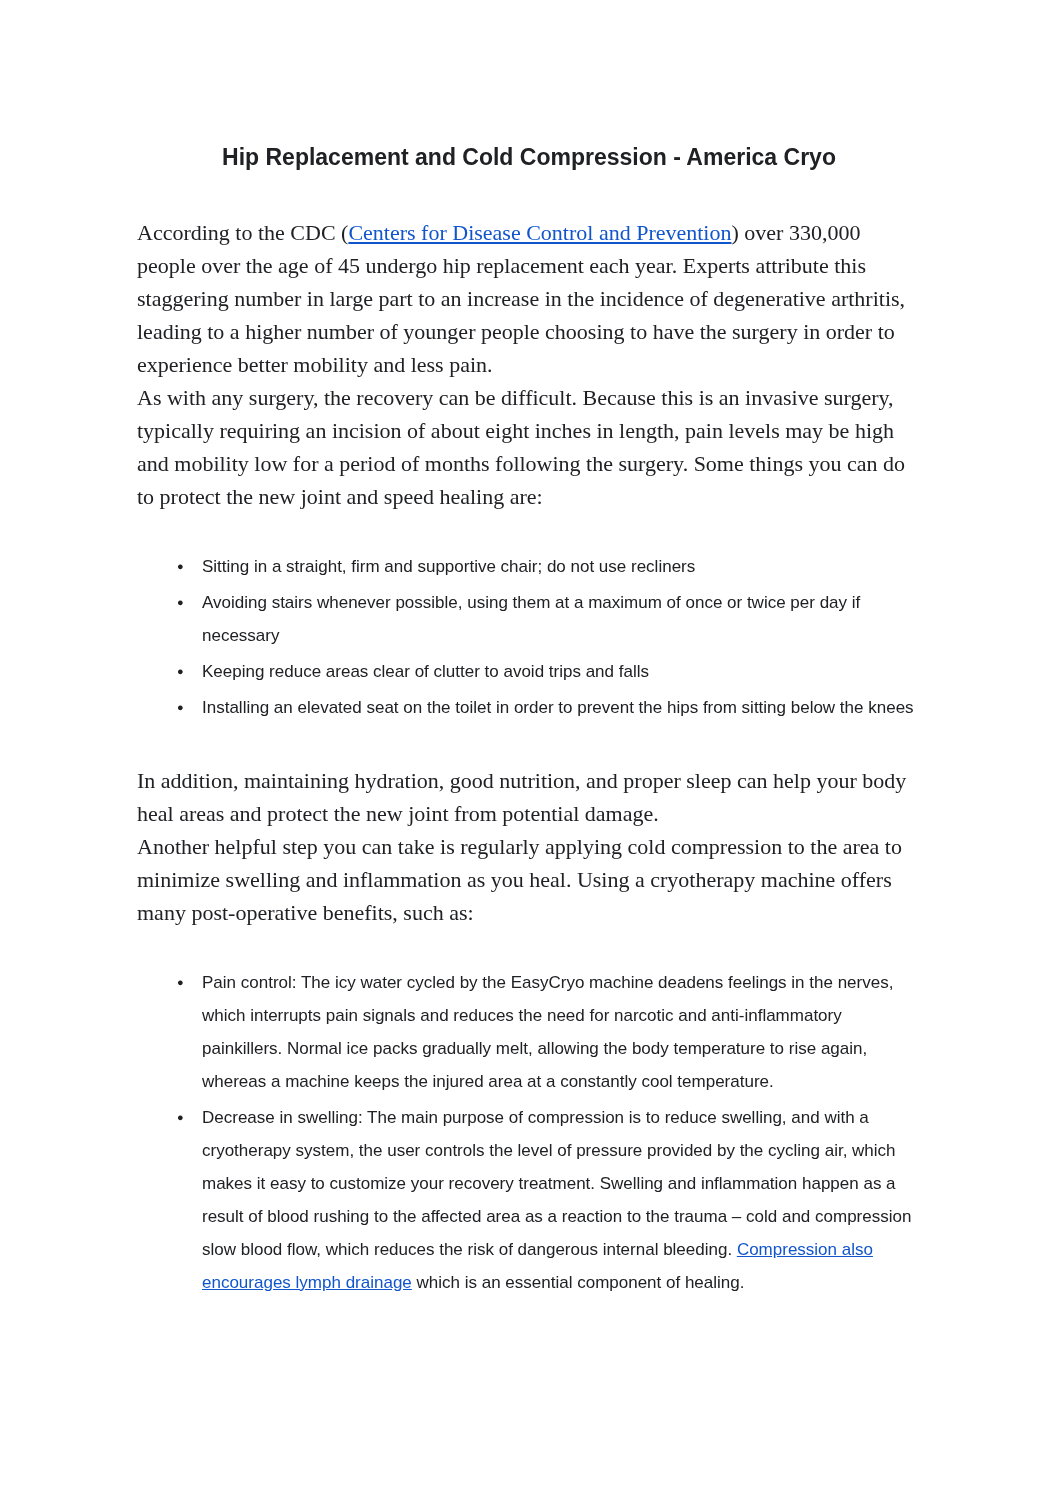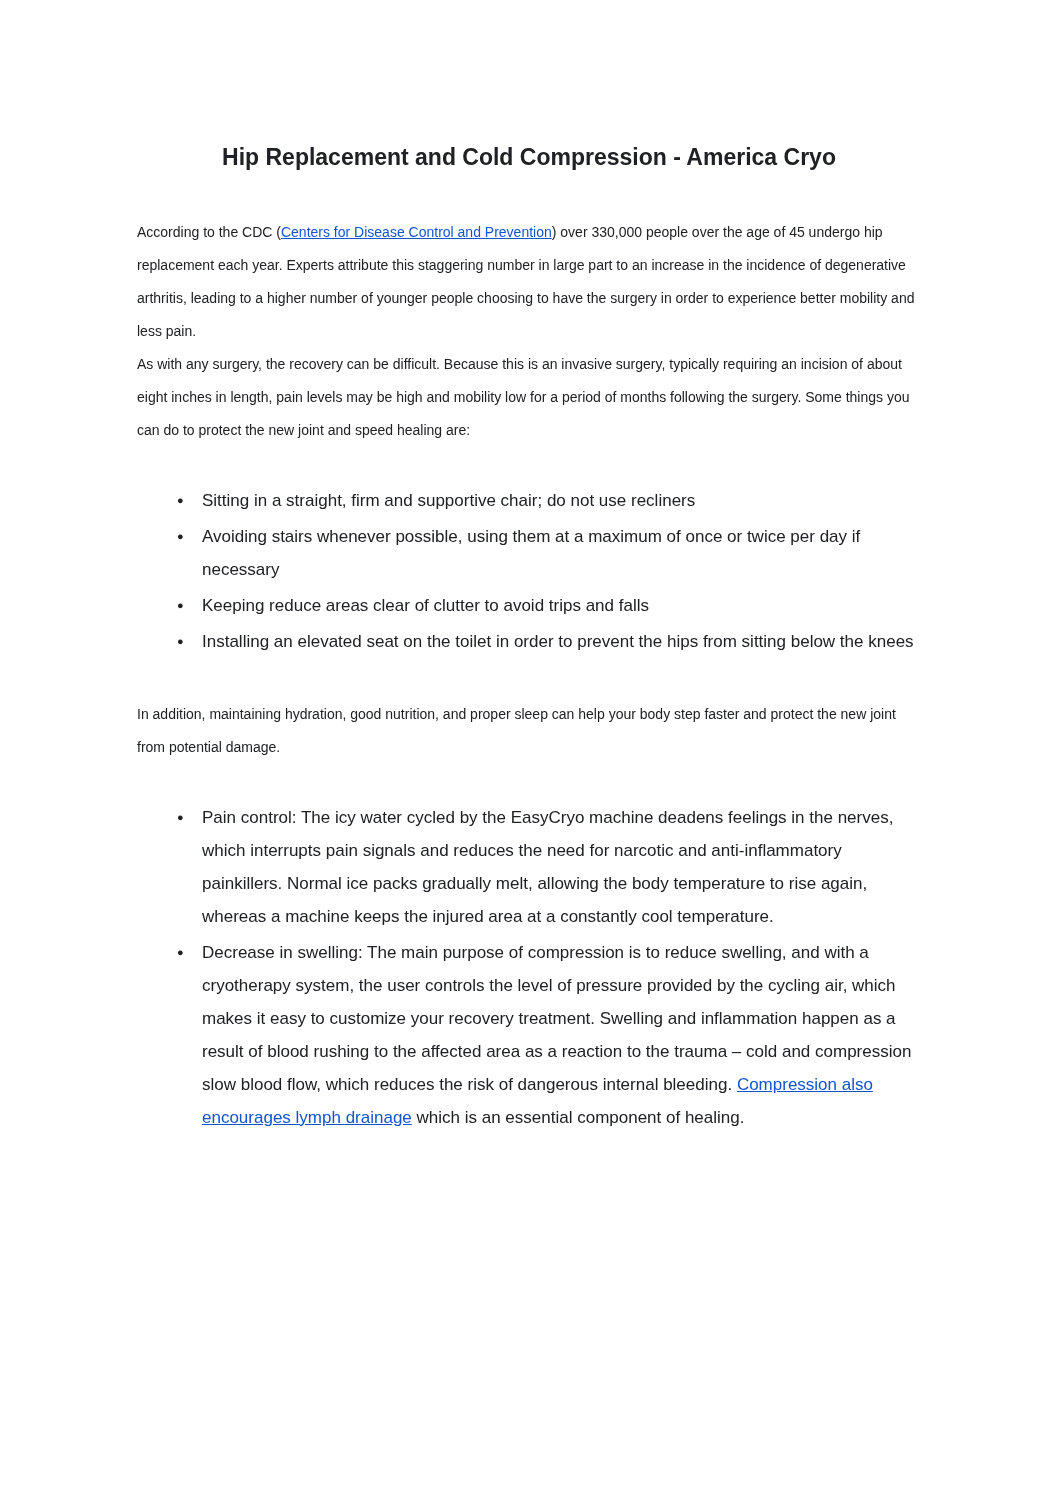--- a/index.html
+++ b/index.html
@@ -26,24 +26,25 @@
   }
   .doc-title {
     font-size: 23px;
     font-weight: 700;
     text-align: center;
     margin: 0 0 44px 0;
     line-height: 30px;
     color: var(--text);
   }
   .para {
-    font-size: 14px;
+    font-size: 22px;
     line-height: 33px;
     margin: 0;
     color: var(--text);
+    font-family: Liberation Serif, serif;
   }
   .spacer {
     height: 37px;
   }
   ul.bullets {
     list-style: none;
     margin: 0;
     padding: 0 0 0 40px;
   }
   ul.bullets li {
@@ -93,21 +94,22 @@
         <li>
           <span class="bullet">●</span>
           <span class="li-body"><span>Keeping reduce areas clear of clutter to avoid trips and falls</span></span>
         </li>
         <li>
           <span class="bullet">●</span>
           <span class="li-body"><span>Installing an elevated seat on the toilet in order to prevent the hips from sitting below the knees</span></span>
         </li>
       </ul>
       <div class="spacer"></div>
-      <p class="para"><span>In addition, maintaining hydration, good nutrition, and proper sleep can help your body step faster and protect the new joint from potential damage.</span></p>
+      <p class="para"><span>In addition, maintaining hydration, good nutrition, and proper sleep can help your body heal areas and protect the new joint from potential damage.</span></p>
+      <p class="para"><span>Another helpful step you can take is regularly applying cold compression to the area to minimize swelling and inflammation as you heal. Using a cryotherapy machine offers many post-operative benefits, such as:</span></p>
       <div class="spacer"></div>
       <ul class="bullets">
         <li>
           <span class="bullet">●</span>
           <span class="li-body"><span class="bold">Pain control: </span><span>The icy water cycled by the EasyCryo machine deadens feelings in the nerves, which interrupts pain signals and reduces the need for narcotic and anti-inflammatory painkillers. Normal ice packs gradually melt, allowing the body temperature to rise again, whereas a machine keeps the injured area at a constantly cool temperature.</span></span>
         </li>
         <li>
           <span class="bullet">●</span>
           <span class="li-body"><span class="bold">Decrease in swelling: </span><span>The main purpose of compression is to reduce swelling, and with a cryotherapy system, the user controls the level of pressure provided by the cycling air, which makes it easy to customize your recovery treatment. Swelling and inflammation happen as a result of blood rushing to the affected area as a reaction to the trauma – cold and compression slow blood flow, which reduces the risk of dangerous internal bleeding. </span><a class="link" href="#">Compression also encourages lymph drainage</a><span> which is an essential component of healing.</span></span>
         </li>

